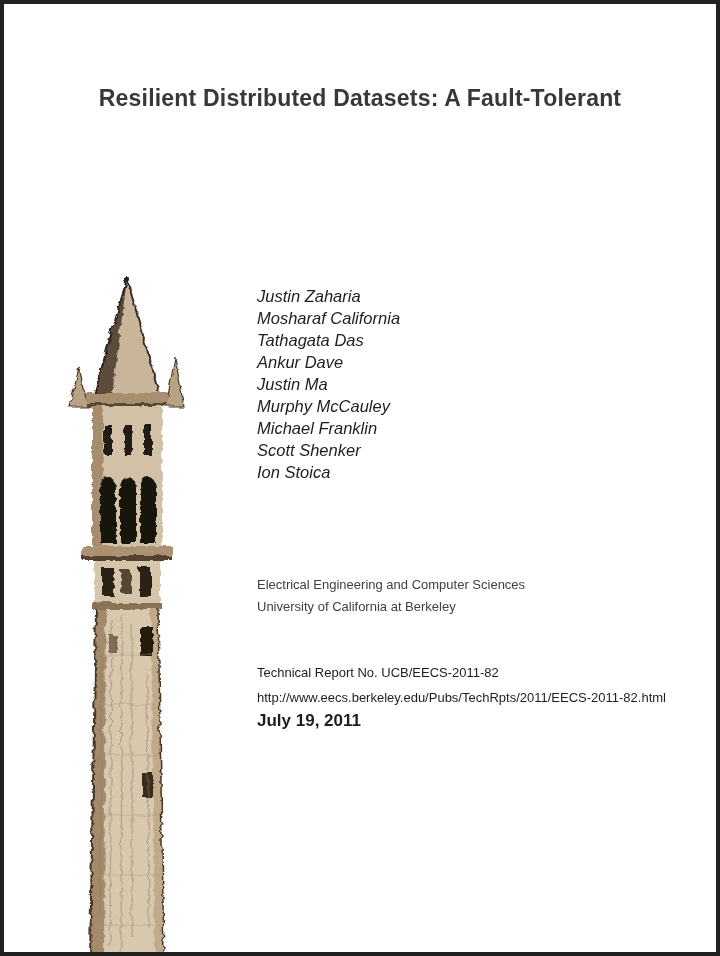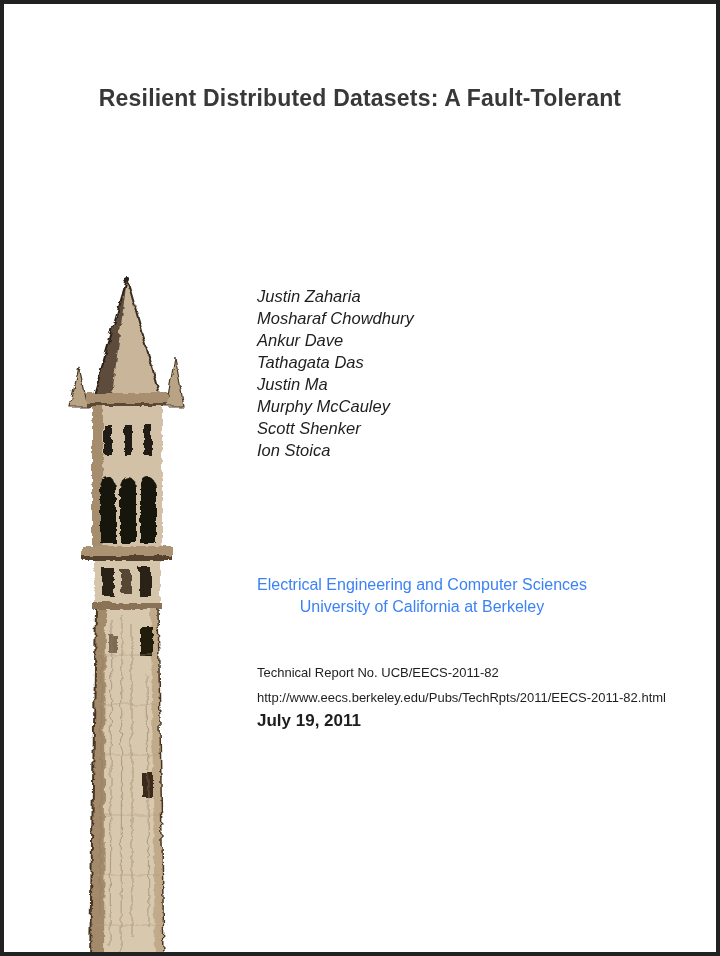--- a/index.html
+++ b/index.html
@@ -44,24 +44,23 @@
     top: 281px;
     font-style: italic;
     font-size: 16.5px;
     line-height: 22px;
     color: #1e1e1e;
   }
   .affiliation {
     position: absolute;
     left: 253px;
     top: 570px;
-    font-size: 16px;
+    font-size: 13px;
     line-height: 22px;
-    color: #3b82f6;
-    text-align: center;
+    color: #404040;
   }
   .meta {
     position: absolute;
     left: 253px;
     top: 649px;
     font-size: 13px;
     line-height: 24.5px;
     color: #1e1e1e;
     margin-top: 8px;
   }
@@ -148,25 +147,26 @@
           <line x1="45" y1="540" x2="107" y2="540"></line>
           <line x1="44" y1="600" x2="108" y2="600"></line>
           <line x1="43" y1="650" x2="109" y2="650"></line>
         </g>
       </g>
     </svg>
   </div>
 
   <div class="authors">
     <div>Justin Zaharia</div>
-    <div>Mosharaf Chowdhury</div>
+    <div>Mosharaf California</div>
+    <div>Tathagata Das</div>
     <div>Ankur Dave</div>
-    <div>Tathagata Das</div>
     <div>Justin Ma</div>
     <div>Murphy McCauley</div>
+    <div>Michael Franklin</div>
     <div>Scott Shenker</div>
     <div>Ion Stoica</div>
   </div>
 
   <div class="affiliation">
     <div>Electrical Engineering and Computer Sciences</div>
     <div>University of California at Berkeley</div>
   </div>
 
   <div class="meta">

